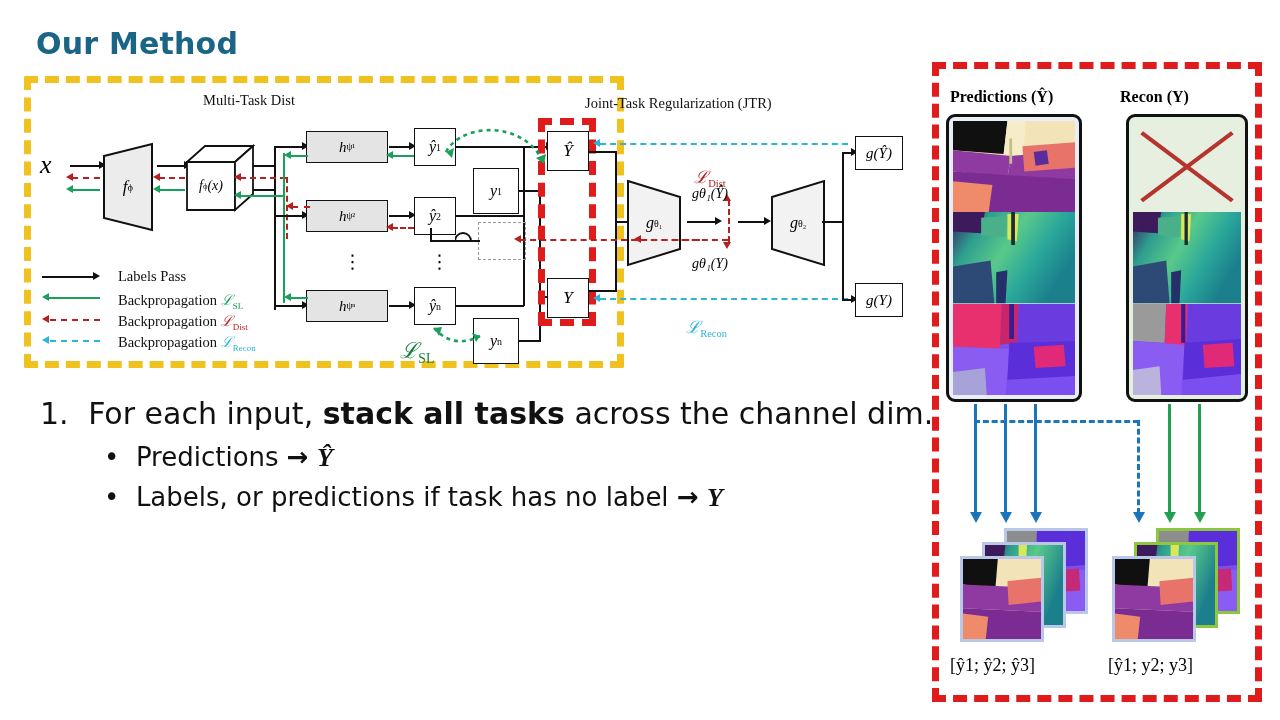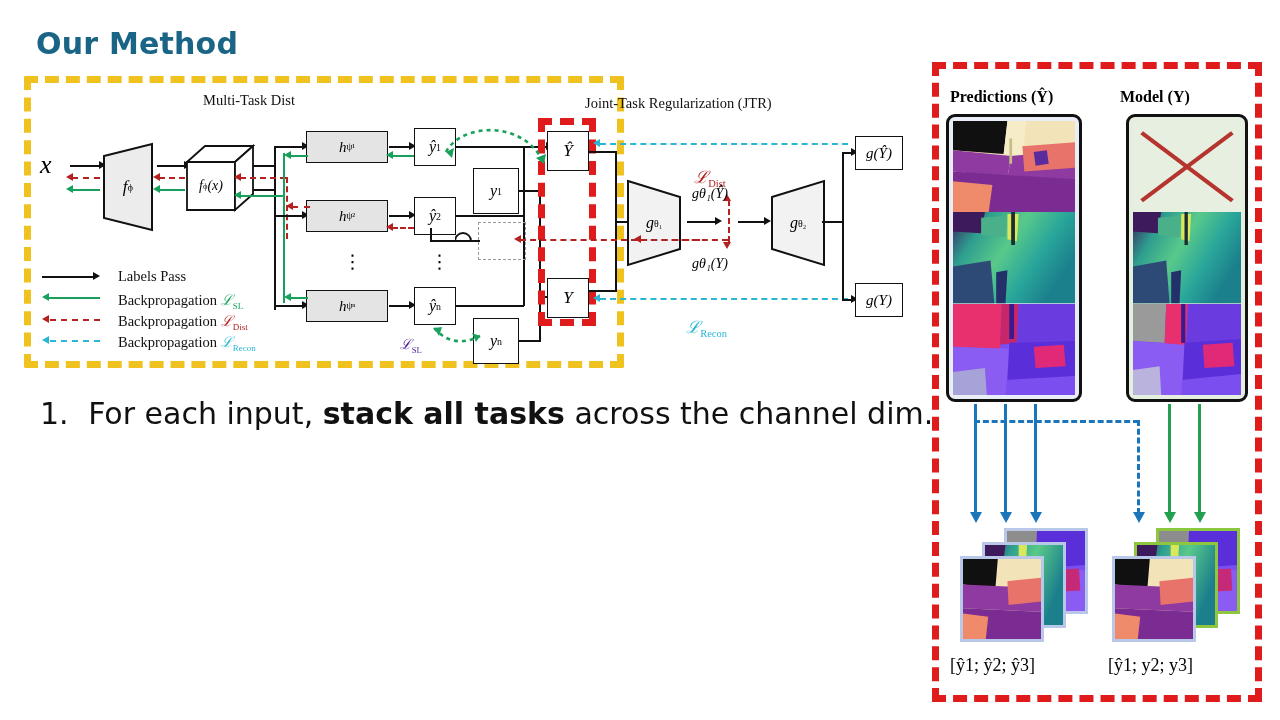--- a/index.html
+++ b/index.html
@@ -304,21 +304,21 @@
   <svg style="position:absolute;left:440px;top:118px;width:130px;height:66px;">
     <path d="M6,34 C22,4 86,2 104,46" fill="none" stroke="#18a05c" stroke-width="2.6" stroke-dasharray="4,4"></path>
     <polygon points="6,34 14,30 12,40" fill="#18a05c"></polygon>
     <polygon points="104,46 96,40 106,36" fill="#18a05c"></polygon>
   </svg>
   <svg style="position:absolute;left:430px;top:322px;width:60px;height:30px;">
     <path d="M4,6 C18,22 34,22 50,14" fill="none" stroke="#18a05c" stroke-width="2.6" stroke-dasharray="4,4"></path>
     <polygon points="4,6 12,5 9,14" fill="#18a05c"></polygon>
     <polygon points="50,14 42,11 46,20" fill="#18a05c"></polygon>
   </svg>
-  <div class="loss" style="left:400px;top:334px;font-size:14px;color:#4c1d95;">
+  <div class="loss" style="left:400px;top:334px;font-size:22px;color:#15803d;">
     <span>ℒ</span><sub>SL</sub>
   </div>
 
   <div class="dashln cyan" style="left:600px;top:143px;width:248px;"></div>
   <div class="ah cl" style="left:593px;top:139px;"></div>
 
   <div class="dashln cyan" style="left:600px;top:298px;width:248px;"></div>
   <div class="ah cl" style="left:593px;top:294px;"></div>
 
   <div class="ln v" style="left:615px;top:151px;height:140px;"></div>
@@ -427,26 +427,32 @@
         </span>
       </div>
     </div>
   </div>
 
   <div class="bullets">
     <div class="b1">
       <span>1.</span>
       <span style="display:inline-block;width:10px;"></span><span>For each input, </span><b>stack all tasks</b><span> across the channel dim.</span>
     </div>
+    <div class="b2">
+      •&nbsp; <span>Predictions </span><b>→</b>&nbsp;<span class="mv">Ŷ</span>
+    </div>
+    <div class="b2">
+      •&nbsp; <span>Labels, or predictions if task has no label </span><b>→</b>&nbsp;<span class="mv">Y</span>
+    </div>
   </div>
 
   <div class="red-frame-right"></div>
 
   <div class="panel-head" style="left:950px;top:88px;">Predictions (Ŷ)</div>
-  <div class="panel-head" style="left:1120px;top:88px;">Model (Y)</div>
+  <div class="panel-head" style="left:1120px;top:88px;">Recon (Y)</div>
 
   <div class="imgcard" style="left:946px;top:114px;width:136px;height:288px;">
     <div class="thumb">
       <svg width="100%" height="100%" viewBox="0 0 130 94" preserveAspectRatio="none">
         <rect width="130" height="94" fill="#f3e3b8"></rect>
         <polygon points="0,0 58,0 54,34 0,30" fill="#101010"></polygon>
         <polygon points="58,0 78,0 74,40 54,34" fill="#f6ecc8"></polygon>
         <polygon points="0,30 62,36 58,58 0,52" fill="#8e3aa0"></polygon>
         <polygon points="62,36 130,30 130,62 58,58" fill="#8e3aa0"></polygon>
         <polygon points="74,26 130,22 130,48 76,52" fill="#e8736a"></polygon>

